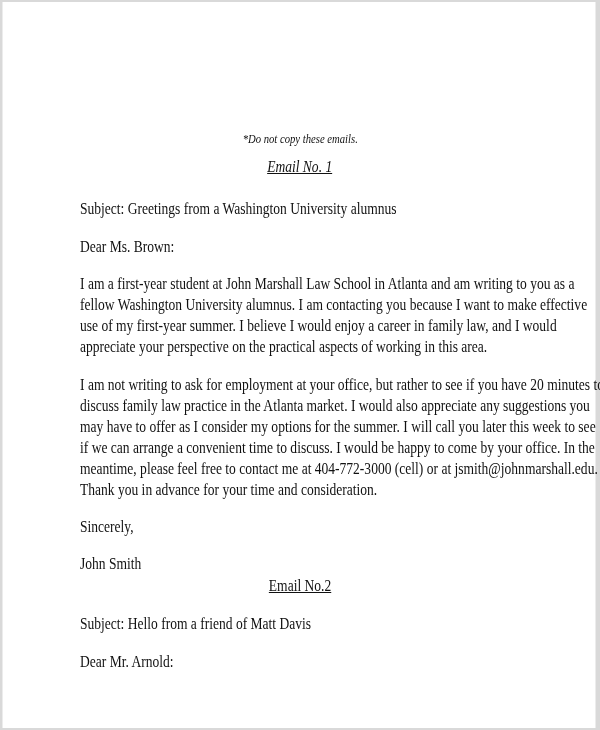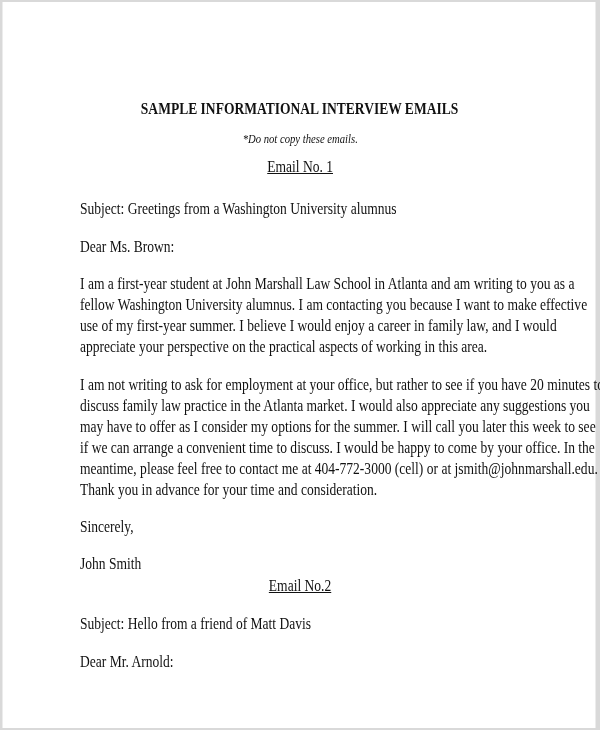--- a/index.html
+++ b/index.html
@@ -56,28 +56,25 @@
     }
     .u span {
       text-decoration: underline;
     }
   </style>
 </head>
 <body>
 
 <div class="page">
 
-  <div class="line centered title" style="top:97px;">
-    <span>SAMPLE INFORMATIONAL INTERVIEW EMAILS</span>
-  </div>
   <div class="line centered note" style="top:126px;">
     <span>*Do not copy these emails.</span>
   </div>
 
-  <div class="line centered u" style="top:155px;">
+  <div class="line centered u" style="top:155px;font-style:italic;">
     <span>Email No. 1</span>
   </div>
 
   <div class="line" style="top:197px;">Subject: Greetings from a Washington University alumnus</div>
   <div class="line" style="top:235px;">Dear Ms. Brown:</div>
 
   <div>
     <div class="line" style="top:272px;">I am a first-year student at John Marshall Law School in Atlanta and am writing to you as a</div>
     <div class="line" style="top:293px;">fellow Washington University alumnus.  I am contacting you because I want to make effective</div>
     <div class="line" style="top:314px;">use of my first-year summer.  I believe I would enjoy a career in family law, and I would</div>

